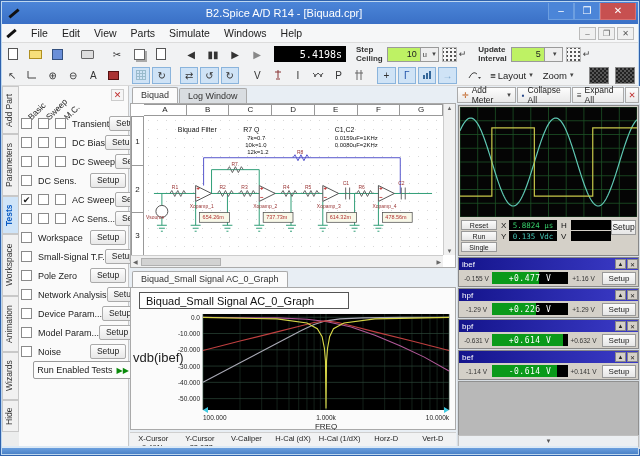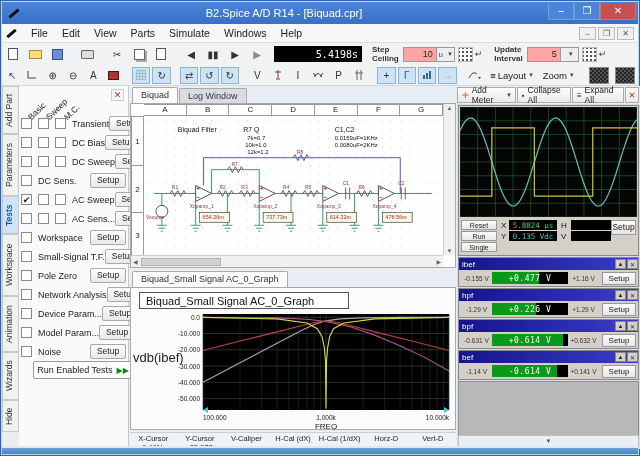--- a/index.html
+++ b/index.html
@@ -27,23 +27,23 @@
   .toolbar1 { position:absolute; left:1px; top:42px; right:1px; height:22px; background:#f1f2f3; display:flex; align-items:center; }
   .toolbar2 { position:absolute; left:1px; top:64px; right:1px; height:21px; background:#f1f2f3; border-bottom:1px solid #d8d8d8; display:flex; align-items:center; }
   .tbtn { width:20px; height:17px; display:flex; align-items:center; justify-content:center; font-size:10px; color:#333; margin:0 1px; border:1px solid transparent; }
   .tbtn.act { background:#cfe3f6; border:1px solid #8ab4dc; }
   .tsep { width:8px; }
   .ico-rect { width:10px; height:12px; background:#fff; border:1px solid #555; }
   .ico-folder { width:13px; height:9px; background:#f7e07a; border:1px solid #b09020; }
   .ico-save { width:11px; height:11px; background:#6a8fd8; border:1px solid #33507f; }
   .ico-print { width:13px; height:9px; background:#ddd; border:1px solid #666; border-radius:1px; }
   .ico-copy { width:11px; height:11px; border:1px solid #666; background:#fff; box-shadow:2px 2px 0 #aaa; }
-  .lcd { width:88px; height:16px; background:#000; color:#fff; font-family:"DejaVu Sans Mono", monospace; font-size:10px; display:flex; align-items:center; justify-content:flex-end; padding-right:4px; margin:0 6px; }
+  .lcd { width:72px; height:16px; background:#000; color:#fff; font-family:"DejaVu Sans Mono", monospace; font-size:10px; display:flex; align-items:center; justify-content:flex-end; padding-right:4px; margin:0 6px; }
   .two-line { font-size:8px; line-height:1.15; white-space:pre-line; text-align:left; margin:0 4px; color:#333;font-weight:bold; }
-  .tinput { width:34px; height:15px; border:1px solid #9a9a9a; background:#fca5a5; font-size:9px; text-align:right; padding-right:3px; display:flex; align-items:center; justify-content:flex-end; }
+  .tinput { width:34px; height:15px; border:1px solid #9a9a9a; background:#bef264; font-size:9px; text-align:right; padding-right:3px; display:flex; align-items:center; justify-content:flex-end; }
   .tdrop { width:18px; height:15px; border:1px solid #9a9a9a; border-left:none; background:#eee; font-size:8px; display:flex; align-items:center; justify-content:center; color:#444; }
   .dots { width:15px; height:15px; margin-left:3px; border:1px solid #bbb; background:#f6f6f6; background-image:radial-gradient(#555 0.8px, transparent 0.9px); background-size:4px 4px; background-position:2px 2px; }
   .ret { font-size:9px; color:#444; margin-left:2px; }
   .ddl { display:flex; align-items:center; font-size:9.5px; color:#222; padding:2px 5px; }
   .caret { font-size:7px; margin-left:3px; color:#444; }
   .bmp { width:22px; height:17px; border:1px solid #888; background:#222; background-image:linear-gradient(45deg,#555 25%,transparent 25%,transparent 75%,#555 75%),linear-gradient(45deg,#555 25%,transparent 25%,transparent 75%,#555 75%); background-size:4px 4px; background-position:0 0,2px 2px; margin:0 3px; }
 
   
   .content { position:absolute; left:1px; top:85px; width:638px; height:363px; background:#e8eef4; }
   .sidebar { position:absolute; left:0; top:0; width:127px; height:363px; background:#f4f5f6; border-right:1px solid #c8c8c8; display:flex; }

